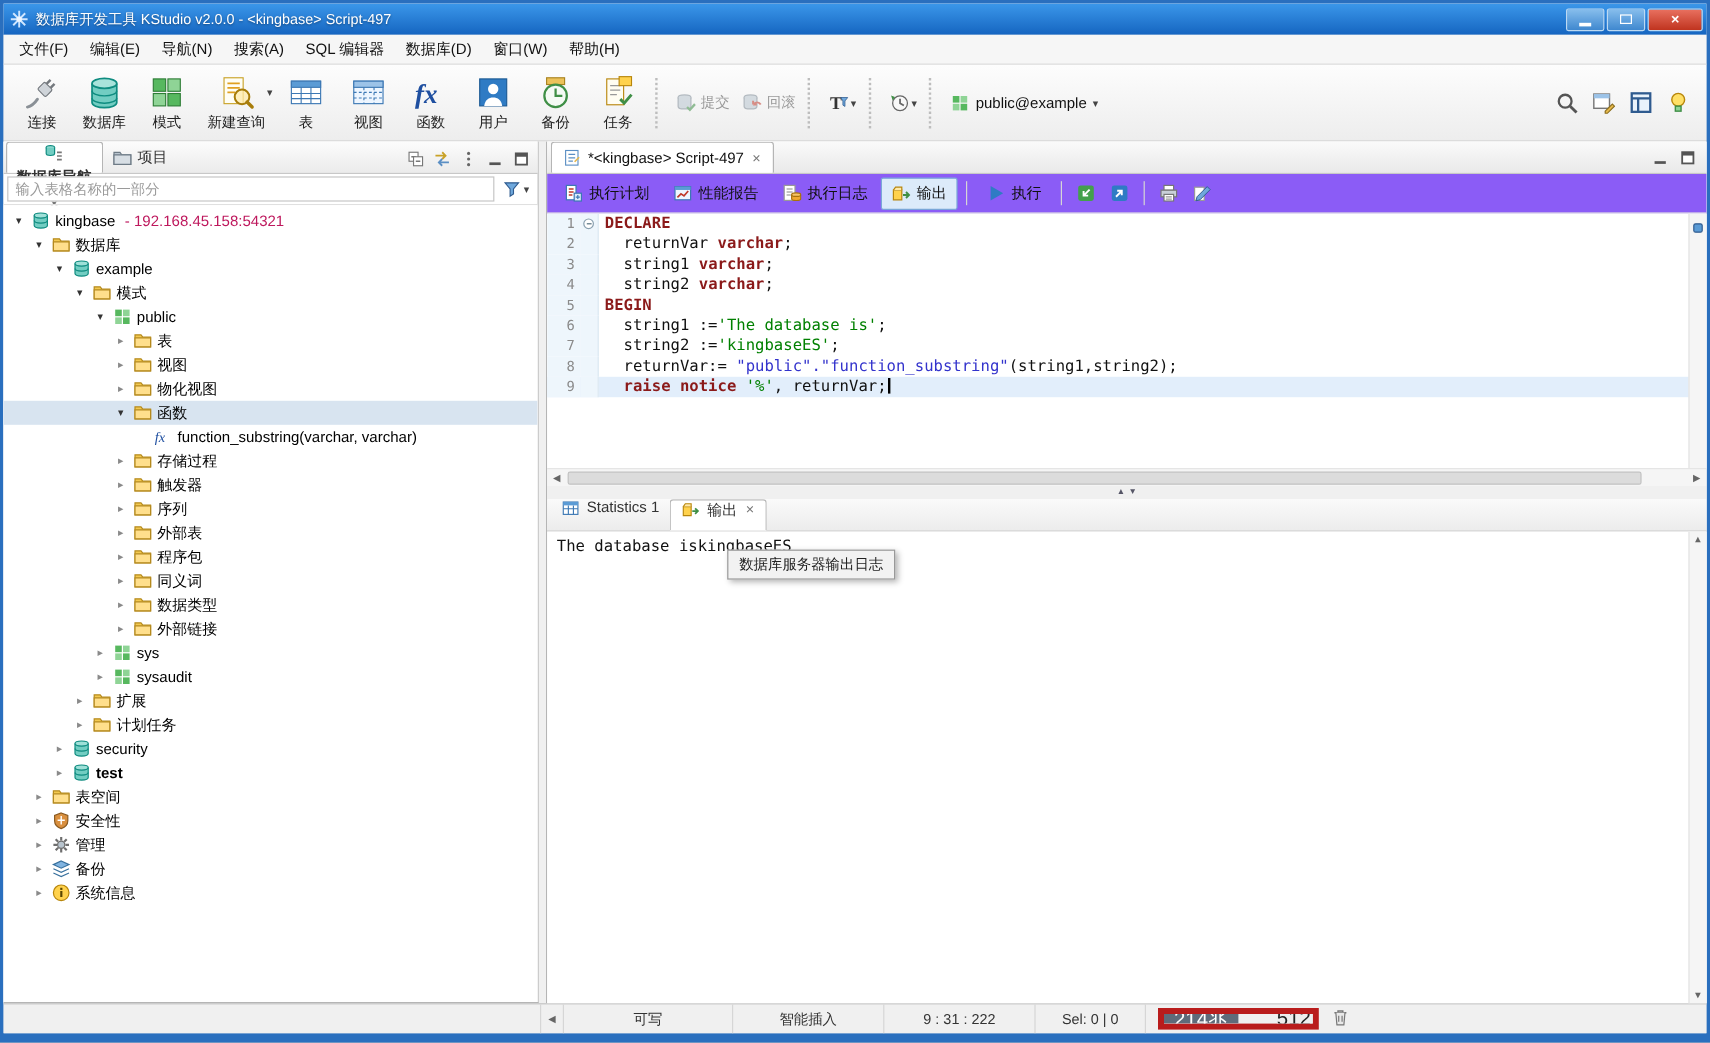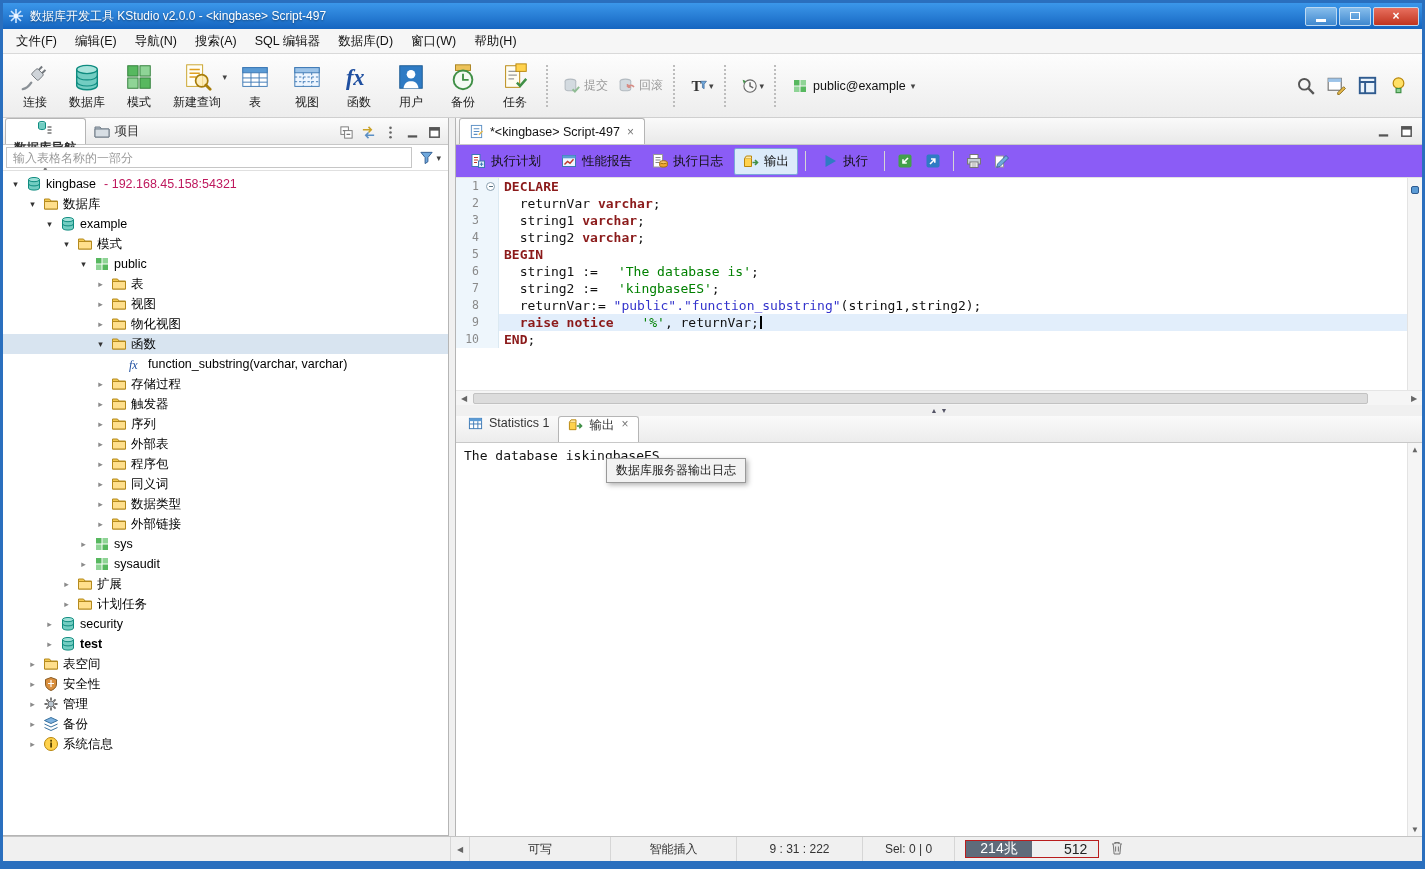--- a/index.html
+++ b/index.html
@@ -92,21 +92,21 @@
 
   .code-region{ height:212px; flex:none; position:relative; background:#fff; overflow:hidden;}
   .code-line{ display:flex; height:17px; line-height:17px; font-family:"DejaVu Sans Mono", monospace; font-size:13px;}
   .code-line.current{ background:#e2eefb;}
   .ln{ width:28px; flex:none; text-align:right; padding-right:5px; color:#8a8a8a; background:#eef6fc; font-size:11.5px;}
   .fold{ width:15px; flex:none; background:#eef6fc; border-right:1px solid #dbe9f2; position:relative;}
   .fold-badge{ position:absolute; left:2px; top:4px; width:9px; height:9px; border:1px solid #8aa0b0; border-radius:50%; background:#fff;}
   .fold-badge::after{ content:""; position:absolute; left:1.5px; top:3px; width:4.5px; height:1.2px; background:#55707f;}
   .code-text{ padding-left:5px; white-space:pre; flex:1;}
   .tok-kw{ color:#8b1a1a; font-weight:bold;}
-  .tok-st{ color:#008000;margin-left:20px;}
+  .tok-st{ color:#008000;}
   .tok-fn{ color:#3333cc;}
   .tok-pl{ color:#111;}
   .caret{ display:inline-block; width:2px; height:13px; background:#000; vertical-align:-2px; margin-left:1px;}
 
   .code-vscroll{ position:absolute; right:0; top:0; bottom:0; width:15px; background:#f5f5f5; border-left:1px solid #e3e3e3;}
   .code-vscroll .marker{ position:absolute; right:3px; top:8px; width:8px; height:8px; border-radius:2px; background:#5b9bd5; border:1px solid #2f5b8f;}
 
   .editor-hscroll{ height:15px; flex:none; background:#f5f5f5; border-top:1px solid #e5e5e5; display:flex; align-items:center;}
   .scroll-arrow{ width:16px; text-align:center; font-size:8px; color:#666; cursor:default;}
   .htrack{ flex:1; height:11px; margin:0 1px; position:relative;}
@@ -128,21 +128,21 @@
 
   
   .statusbar{ height:25px; flex:none; background:#f0f0f0; border-top:1px solid #c4c4c4; display:flex; align-items:center; font-size:12px; color:#333;}
   .sb-left-spacer{ width:448px; flex:none; height:100%; border-right:1px solid #d6d6d6;}
   .sb-scroll-stub{ width:18px; text-align:center; font-size:8px; color:#666; flex:none;}
   .sb-cell{ height:100%; display:flex; align-items:center; justify-content:center; border-right:1px solid #d6d6d6; flex:none;}
   .sb-writable{ width:142px; border-left:1px solid #d6d6d6;}
   .sb-insert{ width:126px;}
   .sb-pos{ width:126px;}
   .sb-sel{ width:92px;}
-  .heap{ width:134px; height:18px; margin:0 10px; border:1px solid #b91c1c; display:flex; flex:none; font-size:14px; overflow:hidden;gap:32px;}
+  .heap{ width:134px; height:18px; margin:0 10px; border:5px solid #b91c1c; display:flex; flex:none; font-size:17px; overflow:hidden;gap:32px;}
   .heap-used{ width:50%; background:#5f6b7a; color:#fff; display:flex; align-items:center; justify-content:center;}
   .heap-free{ flex:1; background:#ededed; color:#222; display:flex; align-items:center; justify-content:center;}
   .sb-trash{ width:24px; height:18px; flex:none; cursor:default;}
   .sb-trash svg{ width:16px; height:16px;}
 </style>
 </head>
 <body>
 
 <div class="window">
 
@@ -908,25 +908,20 @@
             <div class="code-line">
               <span class="ln">8</span>
               <span class="fold"></span>
               <span class="code-text"><span class="tok-pl">  returnVar:= </span><span class="tok-fn">"public"."function_substring"</span><span class="tok-pl">(string1,string2);</span></span>
             </div>
             <div class="code-line current">
               <span class="ln">9</span>
               <span class="fold"></span>
               <span class="code-text"><span class="tok-pl">  </span><span class="tok-kw">raise notice</span><span class="tok-pl"> </span><span class="tok-st">'%'</span><span class="tok-pl">, returnVar;</span><span class="caret"></span></span>
             </div>
-            <div class="code-line">
-              <span class="ln">10</span>
-              <span class="fold"></span>
-              <span class="code-text"><span class="tok-kw">END</span><span class="tok-pl">;</span></span>
-            </div>
           </div>
         <div class="code-vscroll">
           <span class="marker"></span>
         </div>
       </div>
 
       <div class="editor-hscroll">
         <span class="scroll-arrow">◀</span>
         <div class="htrack">
             <div class="hthumb"></div>

